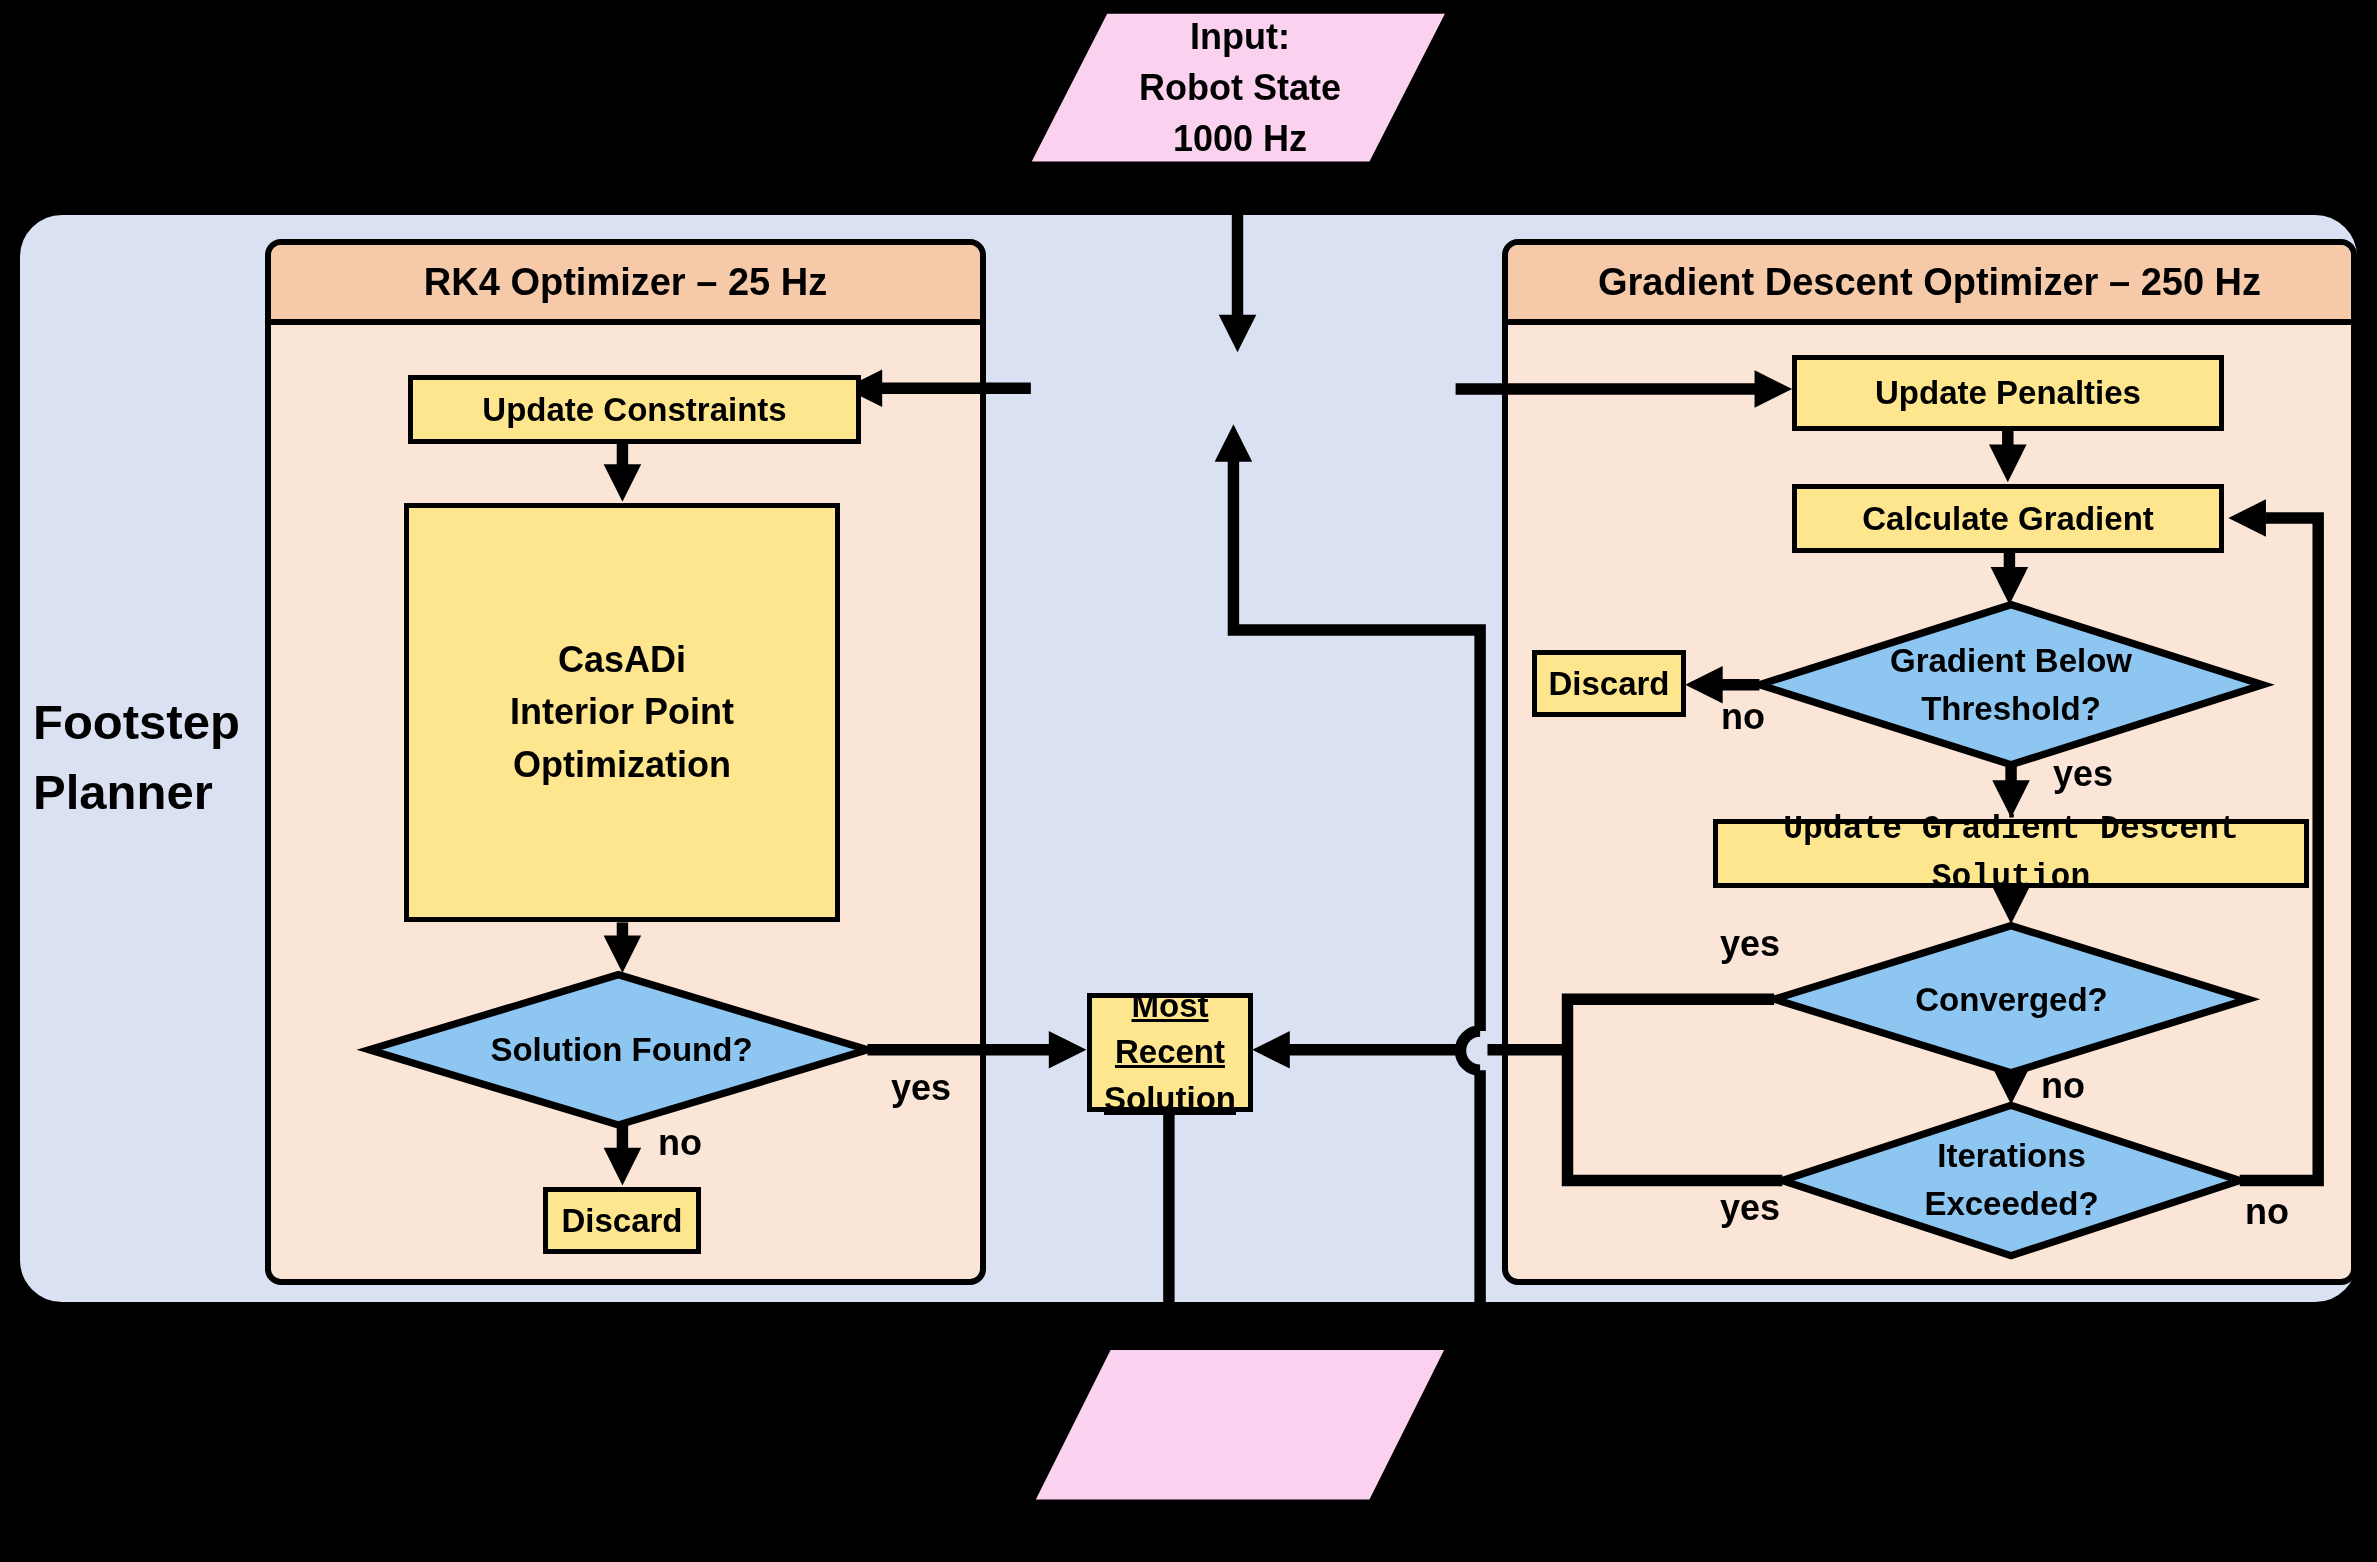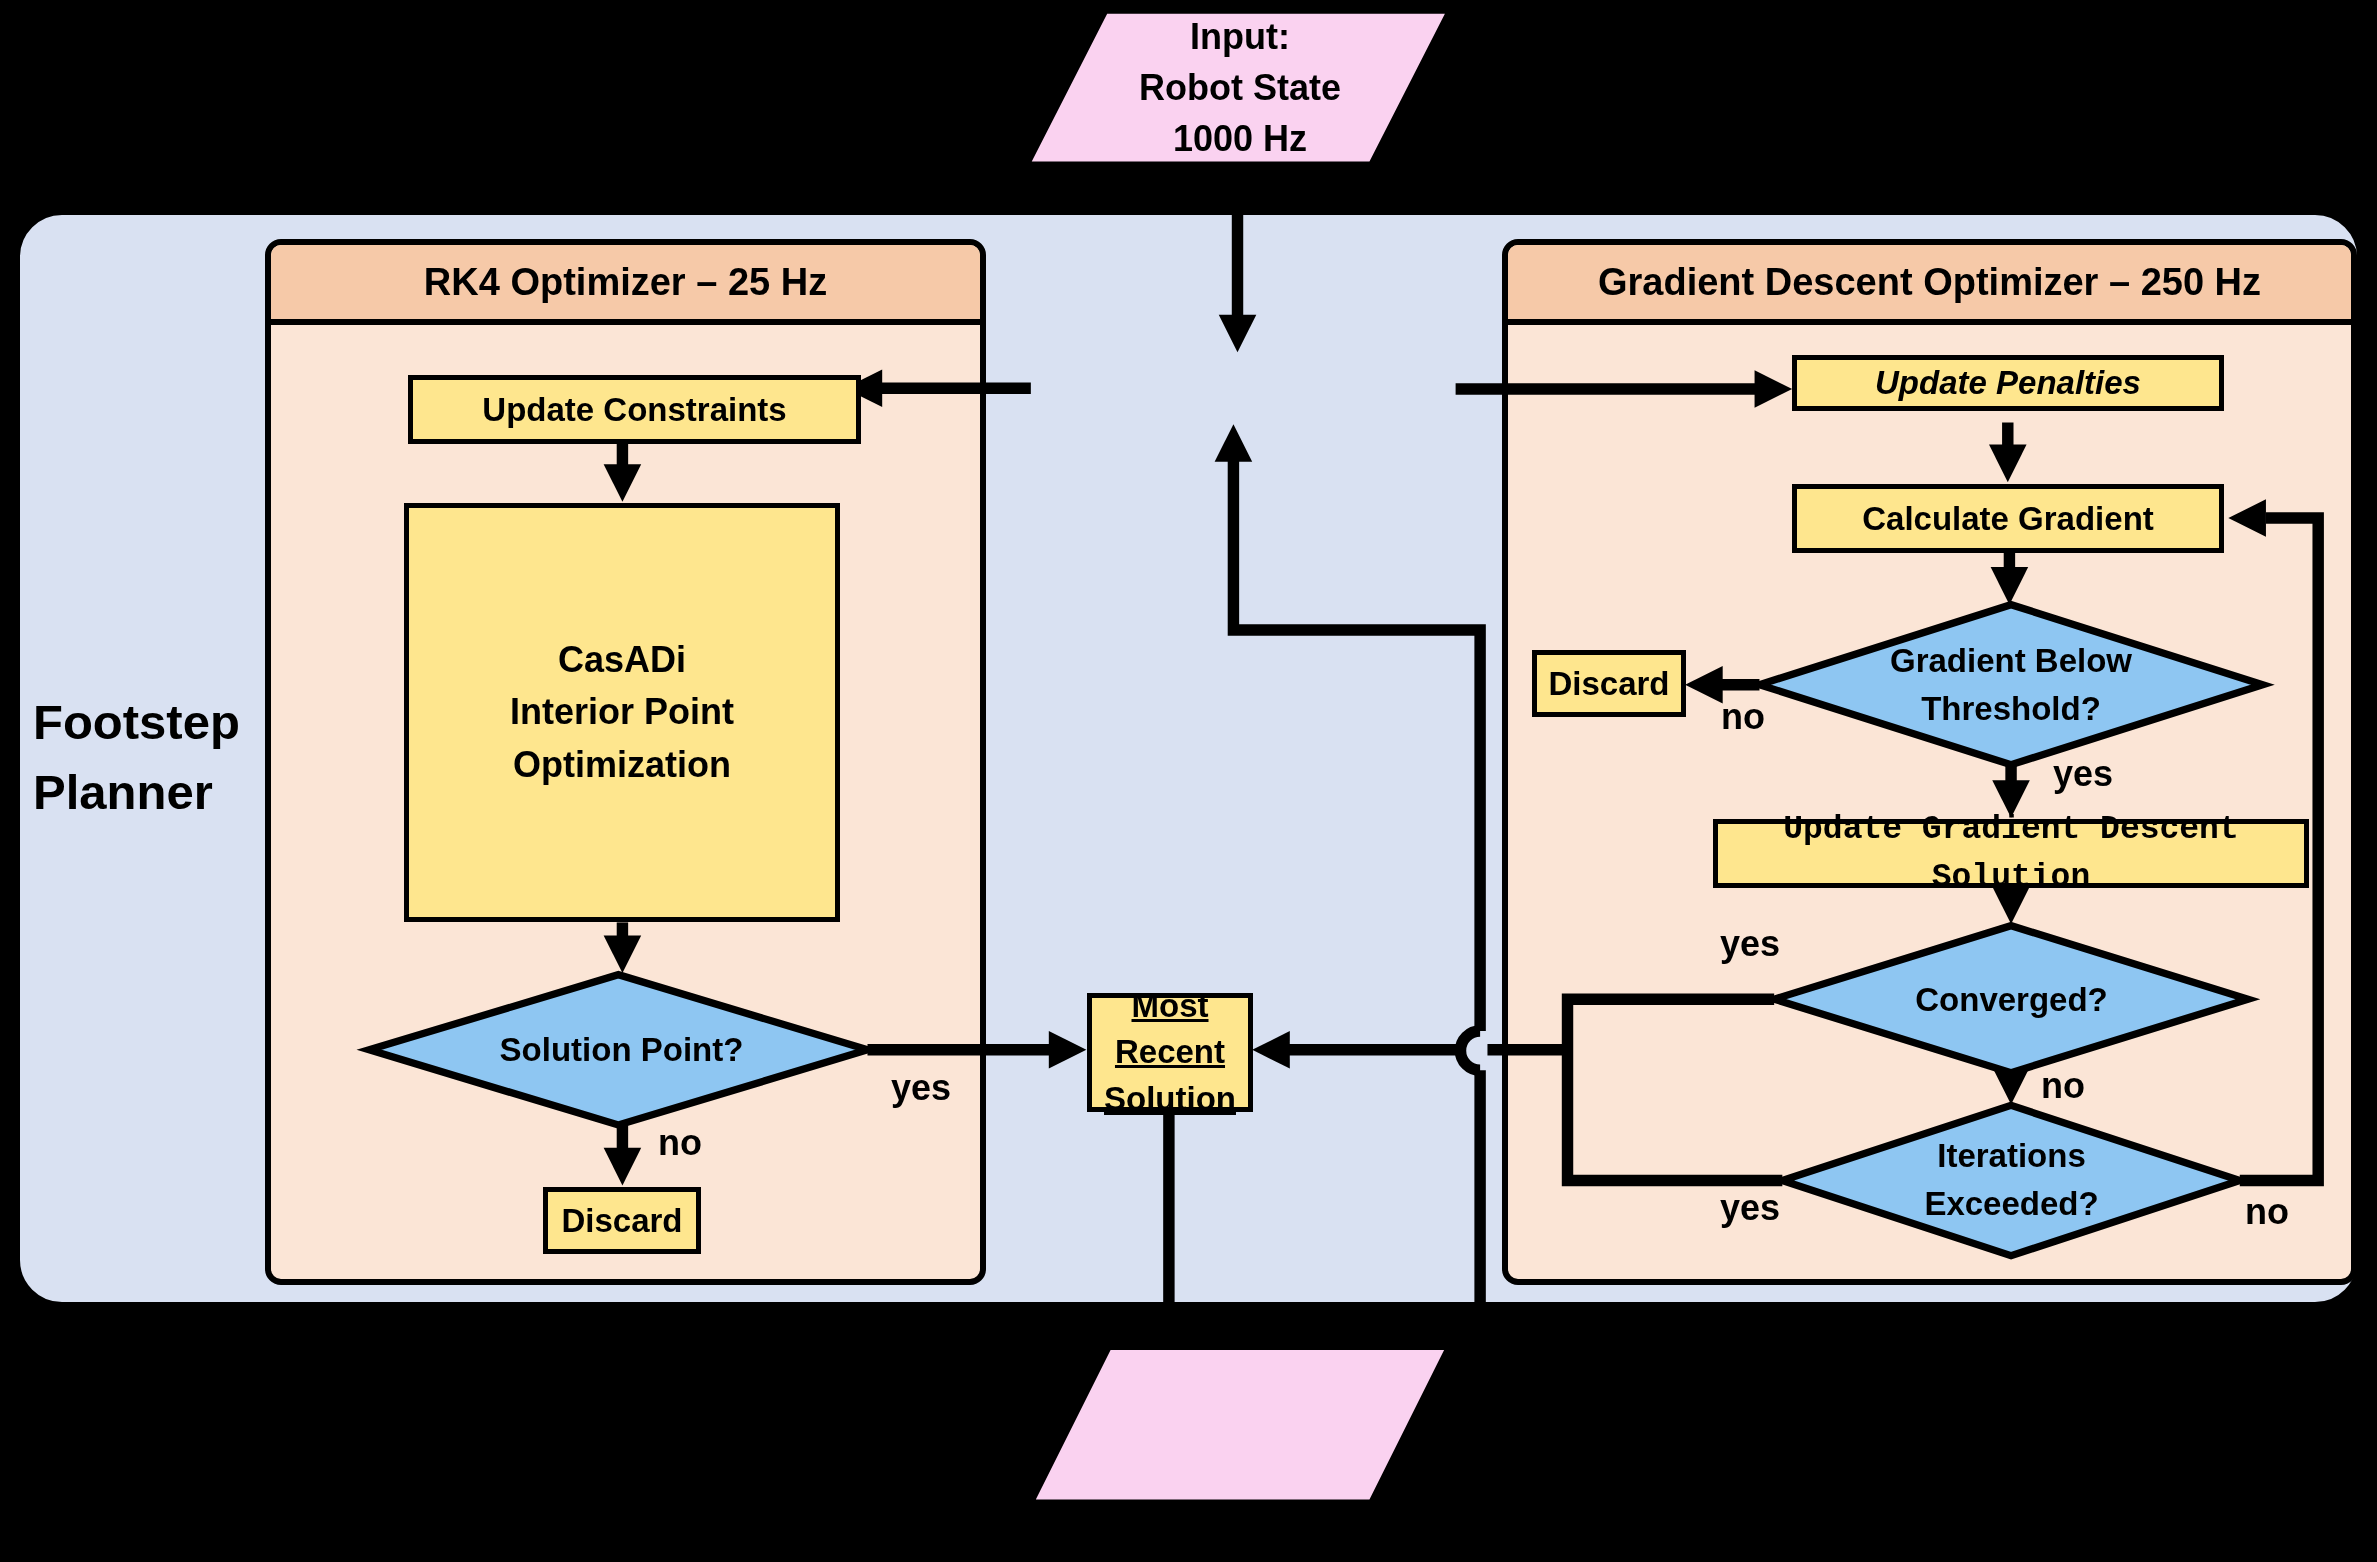--- a/index.html
+++ b/index.html
@@ -113,32 +113,32 @@
       <polygon points="2182,1445 2462,1353 2742,1445 2462,1537"></polygon>
     </g>
 
     <g fill="#fad2f0" stroke="#000" stroke-width="5">
       <polygon points="1354,14 1773,14 1678,200 1259,200"></polygon>
       <polygon points="1358,1650 1772,1650 1678,1838 1264,1838"></polygon>
     </g>
   </svg>
 
   <div class="node" style="left:408px;top:354px;width:453px;height:69px;margin-top:21px;">Update Constraints</div>
-  <div class="node" style="left:1792px;top:355px;width:432px;height:56px;font-style:italic;">Update Penalties</div>
+  <div class="node" style="left:1792px;top:355px;width:432px;height:76px;">Update Penalties</div>
   <div class="node" style="left:1792px;top:484px;width:432px;height:69px;">Calculate Gradient</div>
   <div class="node pre" style="left:404px;top:503px;width:436px;height:419px;font-size:36px;">CasADi
 Interior Point
 Optimization</div>
   <div class="node" style="left:1713px;top:819px;width:596px;height:69px;font-family:Liberation Mono, monospace;">Update Gradient Descent Solution</div>
   <div class="node" style="left:1532px;top:650px;width:154px;height:67px;">Discard</div>
   <div class="node" style="left:543px;top:1187px;width:158px;height:67px;">Discard</div>
   <div class="node pre" style="left:1087px;top:993px;width:166px;height:119px;line-height:1.4;text-decoration:underline;">Most Recent
 Solution</div>
 
-  <div class="lbl pre" style="left:409px;top:990px;width:425px;height:119px;font-size:33px;">Solution Point?</div>
+  <div class="lbl pre" style="left:409px;top:990px;width:425px;height:119px;font-size:33px;">Solution Found?</div>
   <div class="lbl pre" style="left:1811px;top:619px;width:400px;height:131px;font-size:33px;line-height:1.45;">Gradient Below
 Threshold?</div>
   <div class="lbl" style="left:1836px;top:940px;width:351px;height:119px;font-size:33px;">Converged?</div>
   <div class="lbl pre" style="left:1836px;top:1109px;width:351px;height:142px;font-size:33px;line-height:1.45;">Iterations
 Exceeded?</div>
 
   <div class="lbl pre" style="left:1056px;top:18px;width:368px;height:139px;font-size:36px;line-height:1.42;">Input:
 Robot State
 1000 Hz</div>
 

